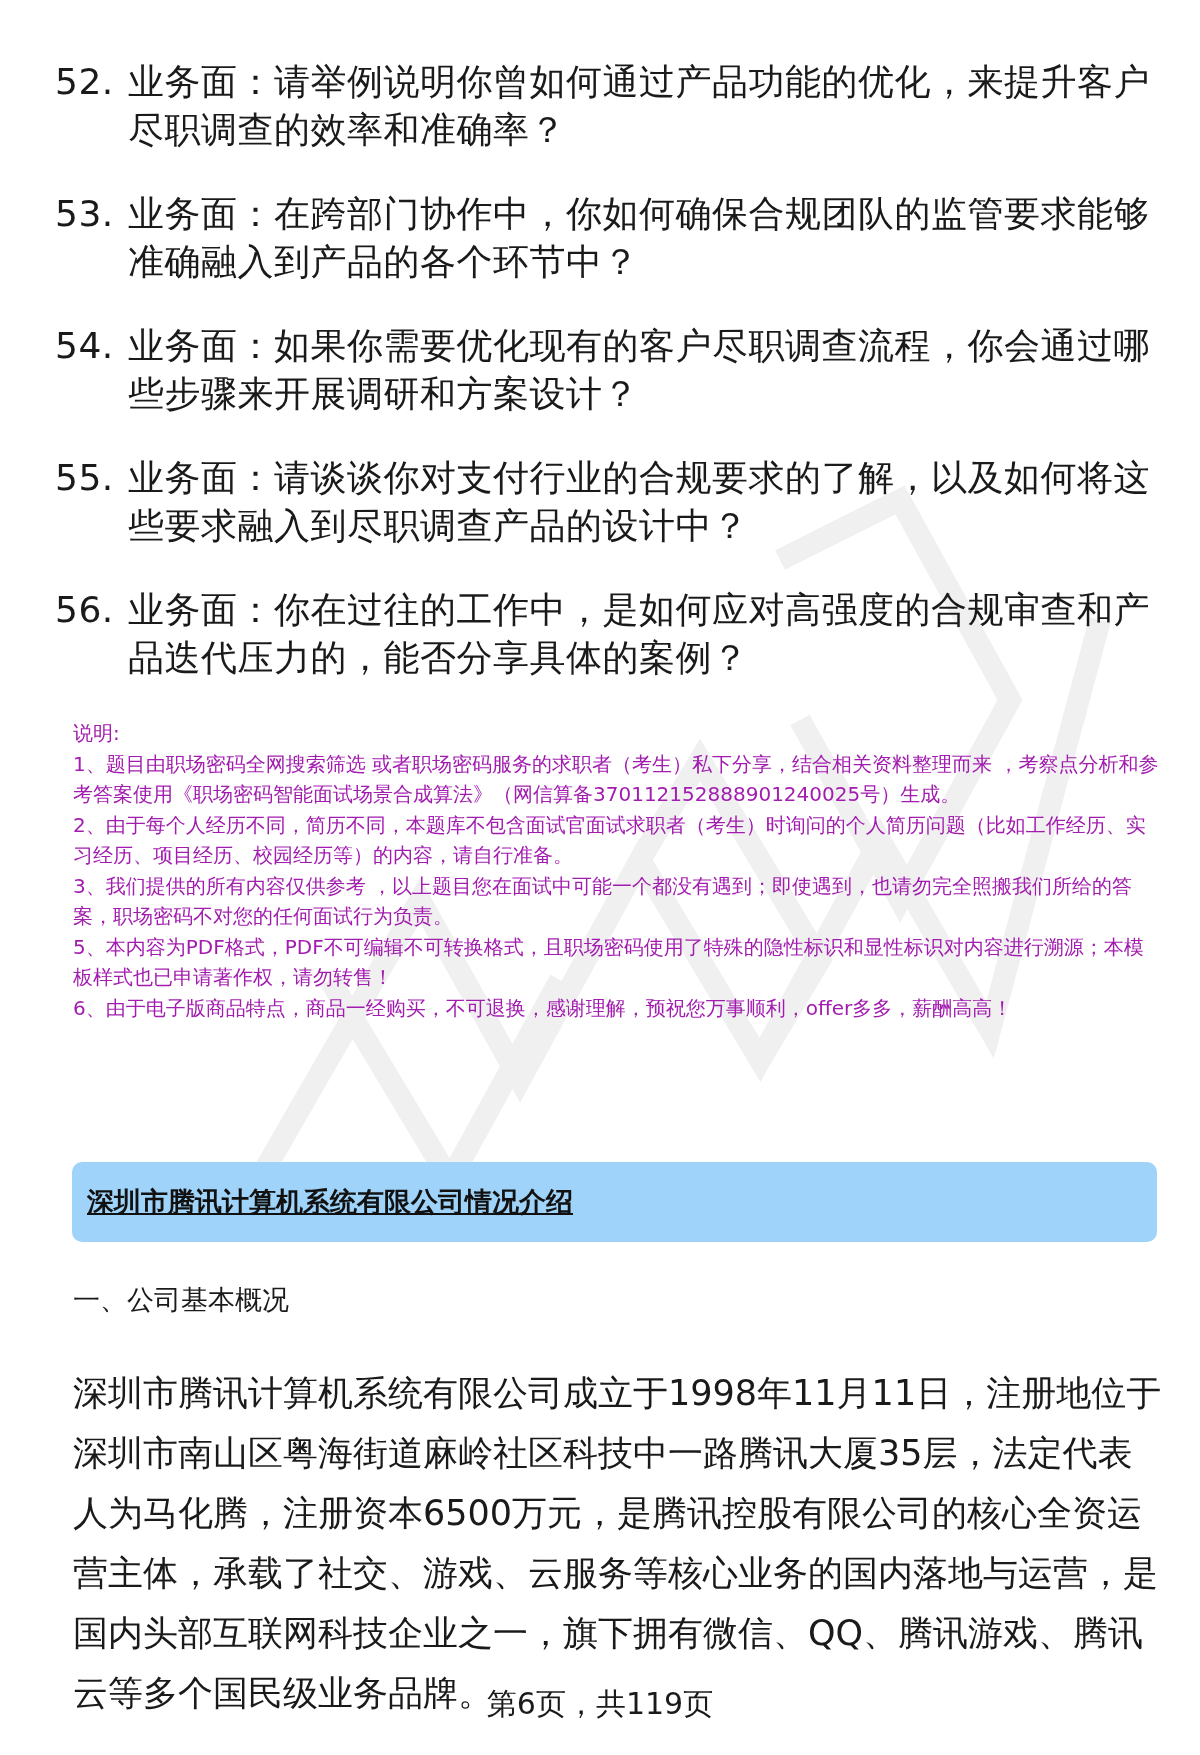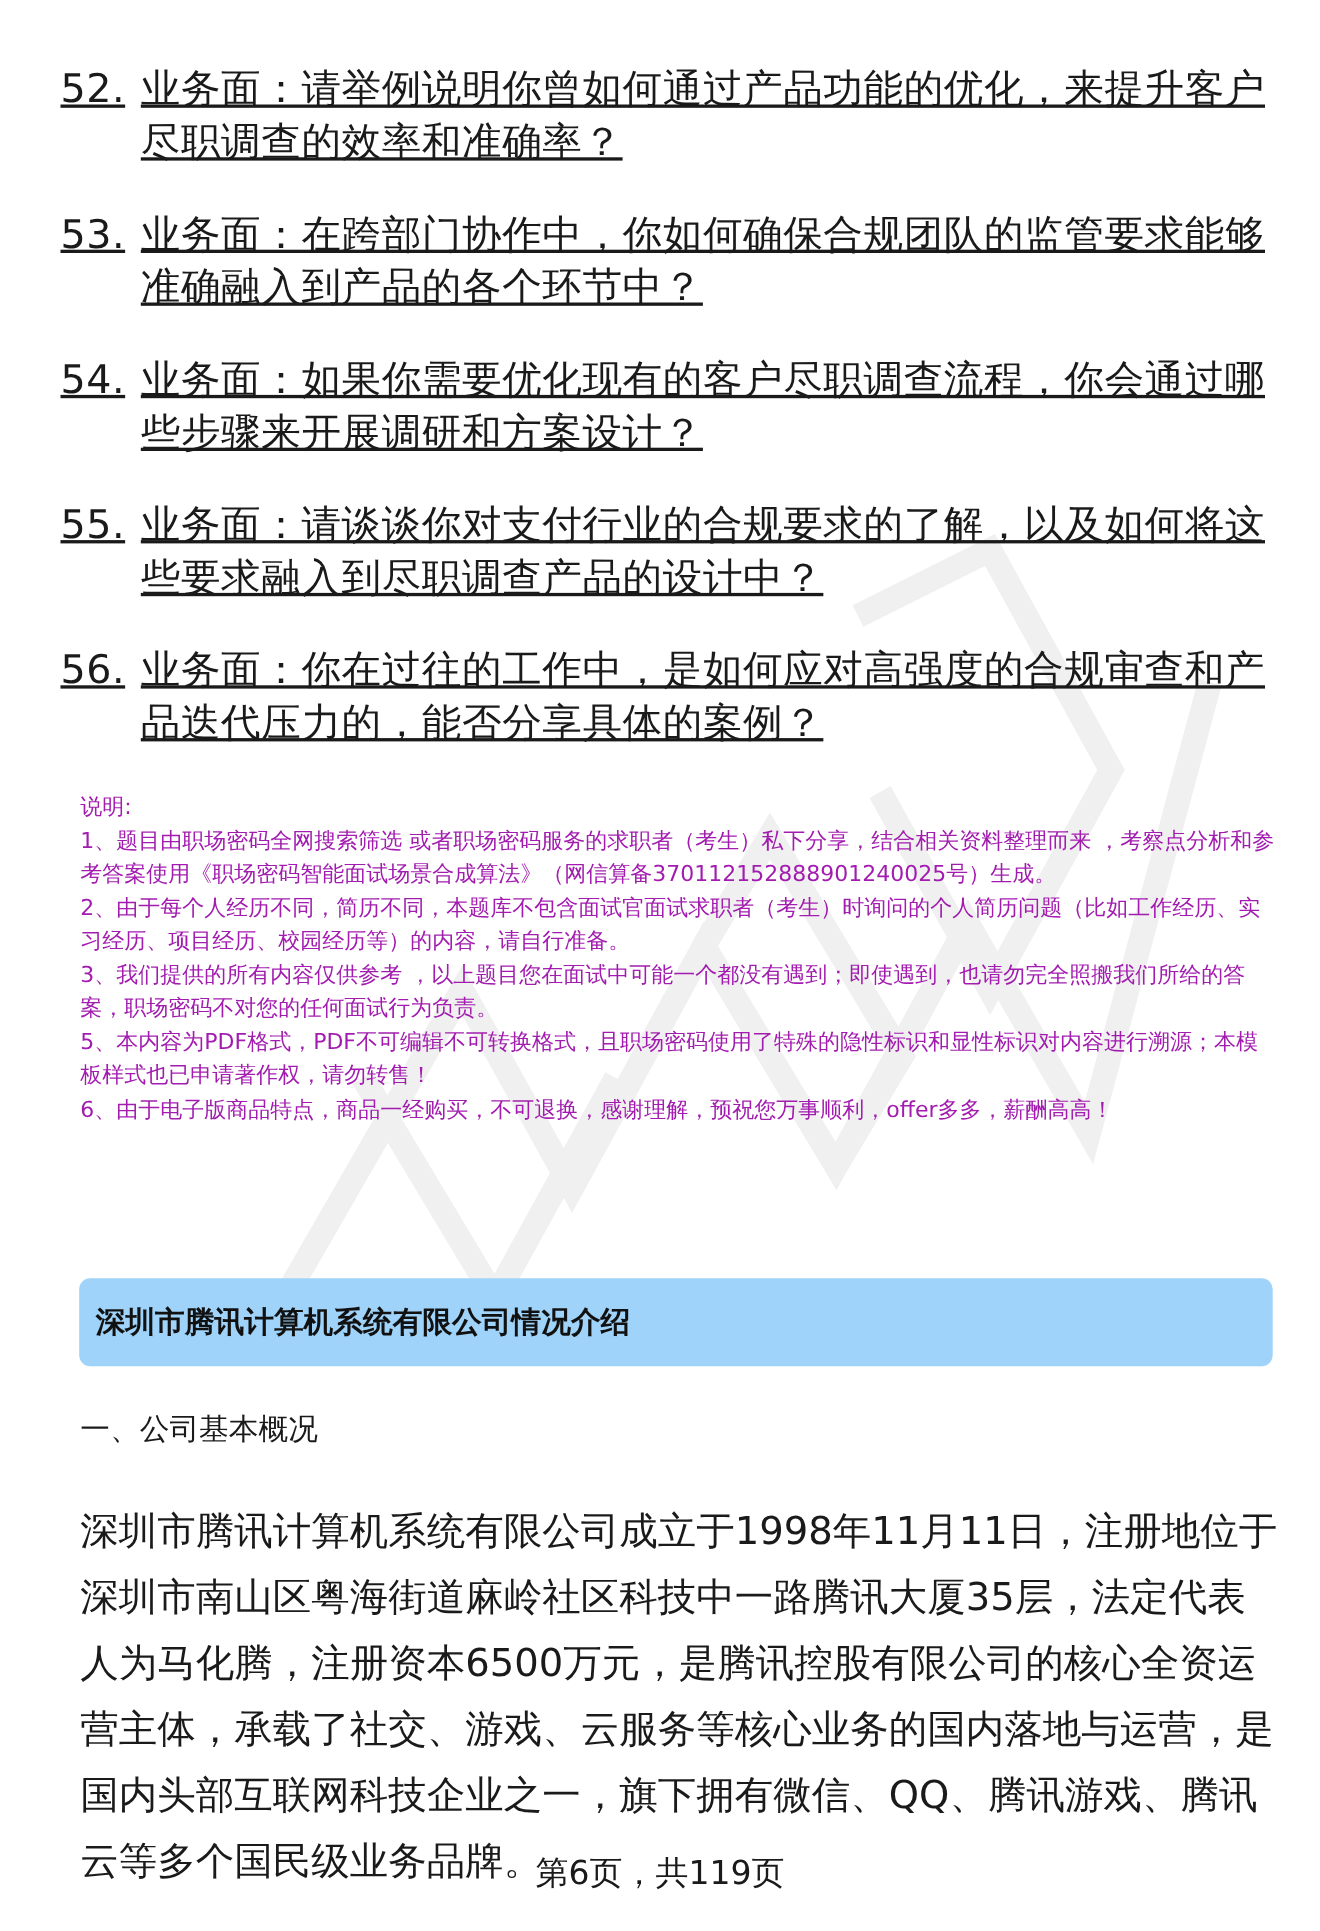--- a/index.html
+++ b/index.html
@@ -2,30 +2,30 @@
 <html><head>
 <meta charset="utf-8">
 <style>
   html, body { margin: 0; padding: 0; background: #ffffff; }
   body { width: 1200px; height: 1755px; position: relative; overflow: hidden;
          font-family: "DejaVu Sans", "Liberation Sans", sans-serif; color: #1a1a1a; }
   .watermark { position: absolute; left: 0; top: 0; width: 1200px; height: 1755px; pointer-events: none; z-index: 0; }
   .content { position: relative; z-index: 1; }
 
   .questions { position: absolute; left: 55px; top: 58px; width: 1110px; }
-  .q { display: flex; font-size: 36px; line-height: 48px; margin-bottom: 36px; letter-spacing: 0.5px; text-decoration: underline; }
+  .q { display: flex; font-size: 36px; line-height: 48px; margin-bottom: 36px; letter-spacing: 0.5px; }
   .q .num { width: 73px; flex: 0 0 73px; }
   .q .text { flex: 1; }
 
   .notes { position: absolute; left: 73px; top: 718px; width: 1090px; font-size: 20px; line-height: 30.5px; color: #a21caf; }
   .notes p { margin: 0; }
 
   .banner { position: absolute; left: 72px; top: 1162px; width: 1085px; height: 80px;
             background: #9fd3f9; border-radius: 10px; display: flex; align-items: center; }
-  .banner .title { margin-left: 15px; font-size: 27px; font-weight: bold; color: #111; }
+  .banner .title { margin-left: 15px; font-size: 27px; font-weight: bold; color: #111; text-decoration: underline; }
 
   .section-heading { position: absolute; left: 73px; top: 1282px; font-size: 27px; line-height: 36px; }
 
   .paragraph { position: absolute; left: 73px; top: 1363px; width: 1092px; font-size: 35px; line-height: 60px; }
 
   .footer { position: absolute; left: 0; width: 1200px; top: 1684px; text-align: center; font-size: 30px; line-height: 40px; }
 </style>
 </head>
 <body>
 

